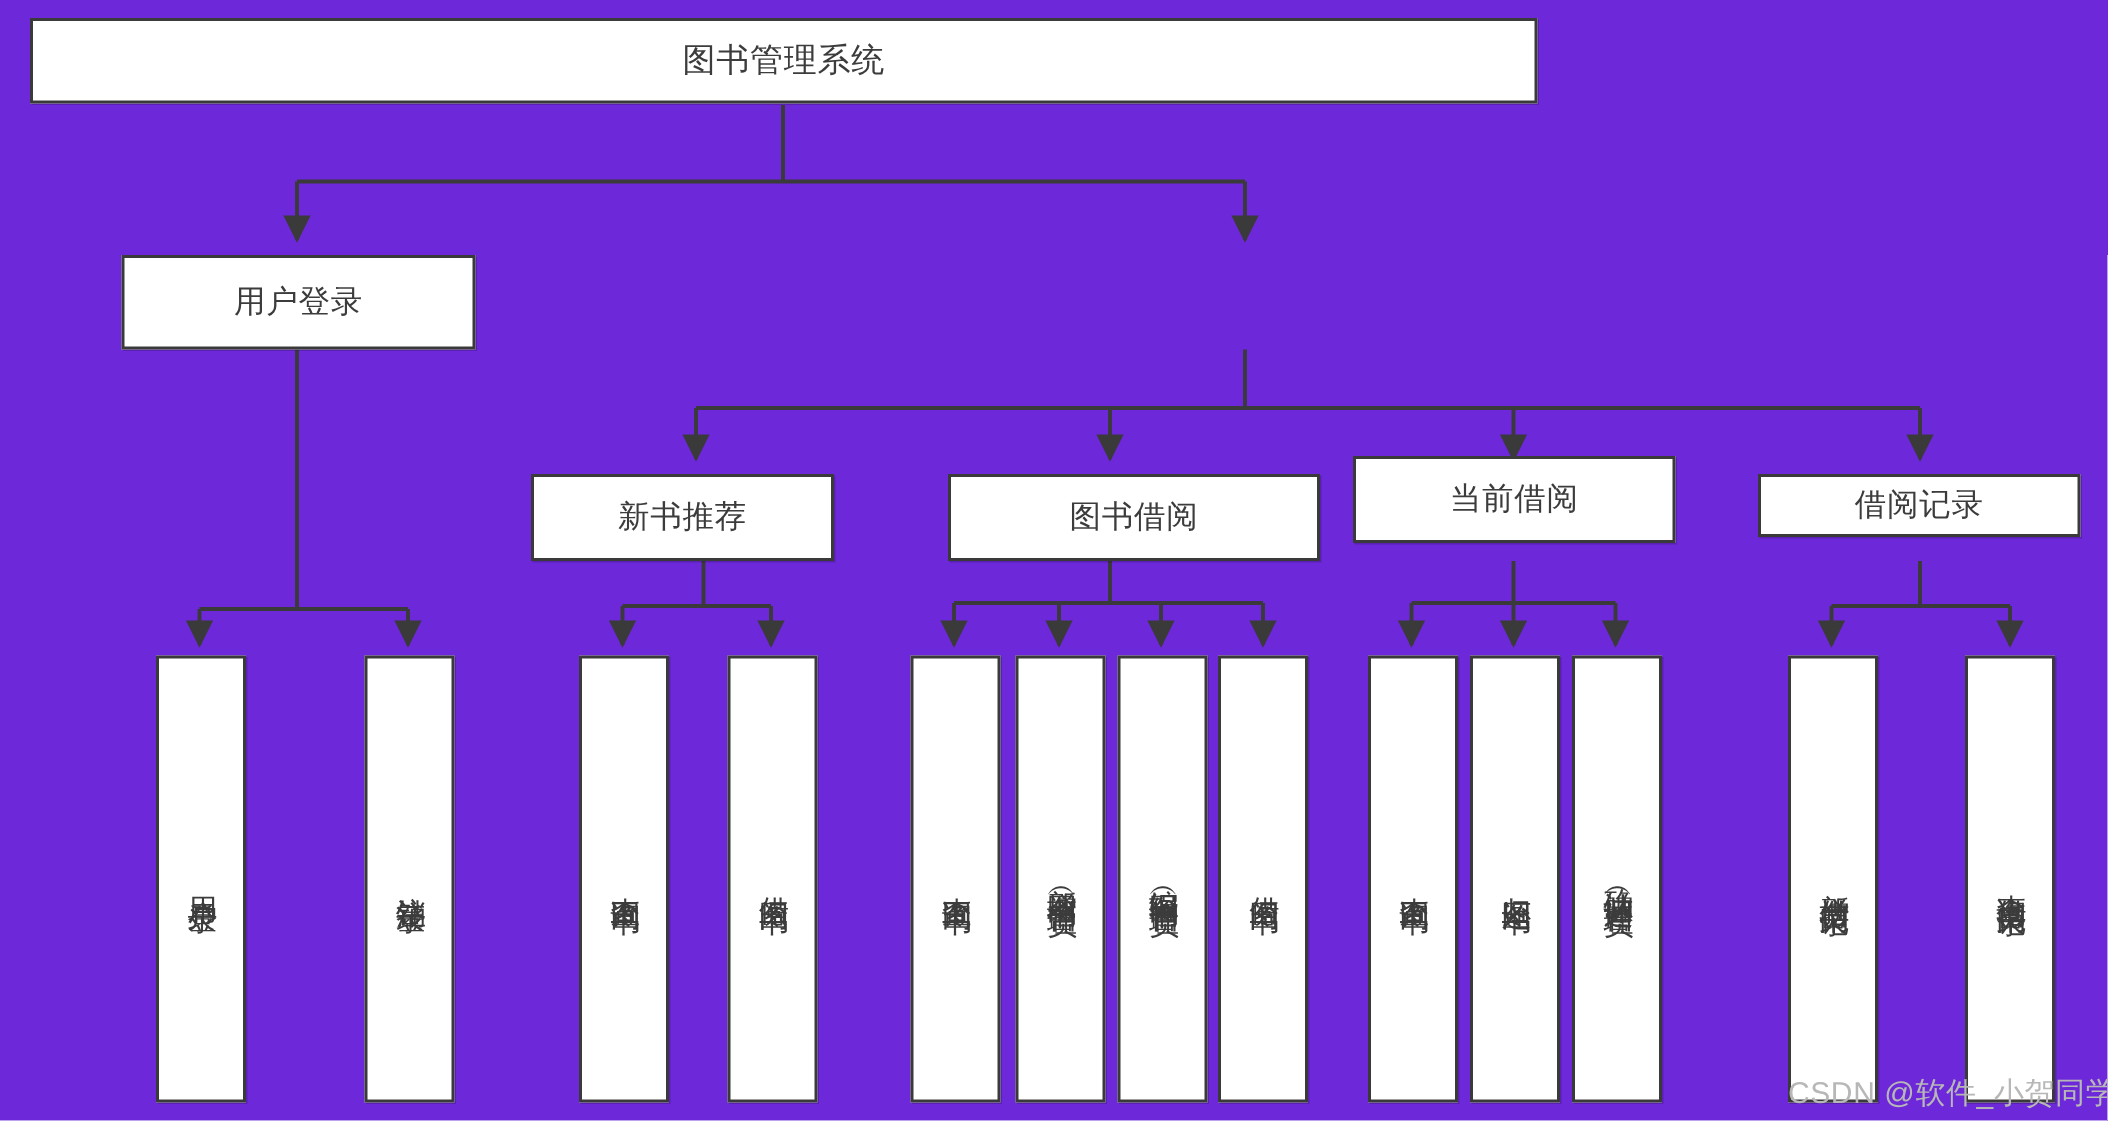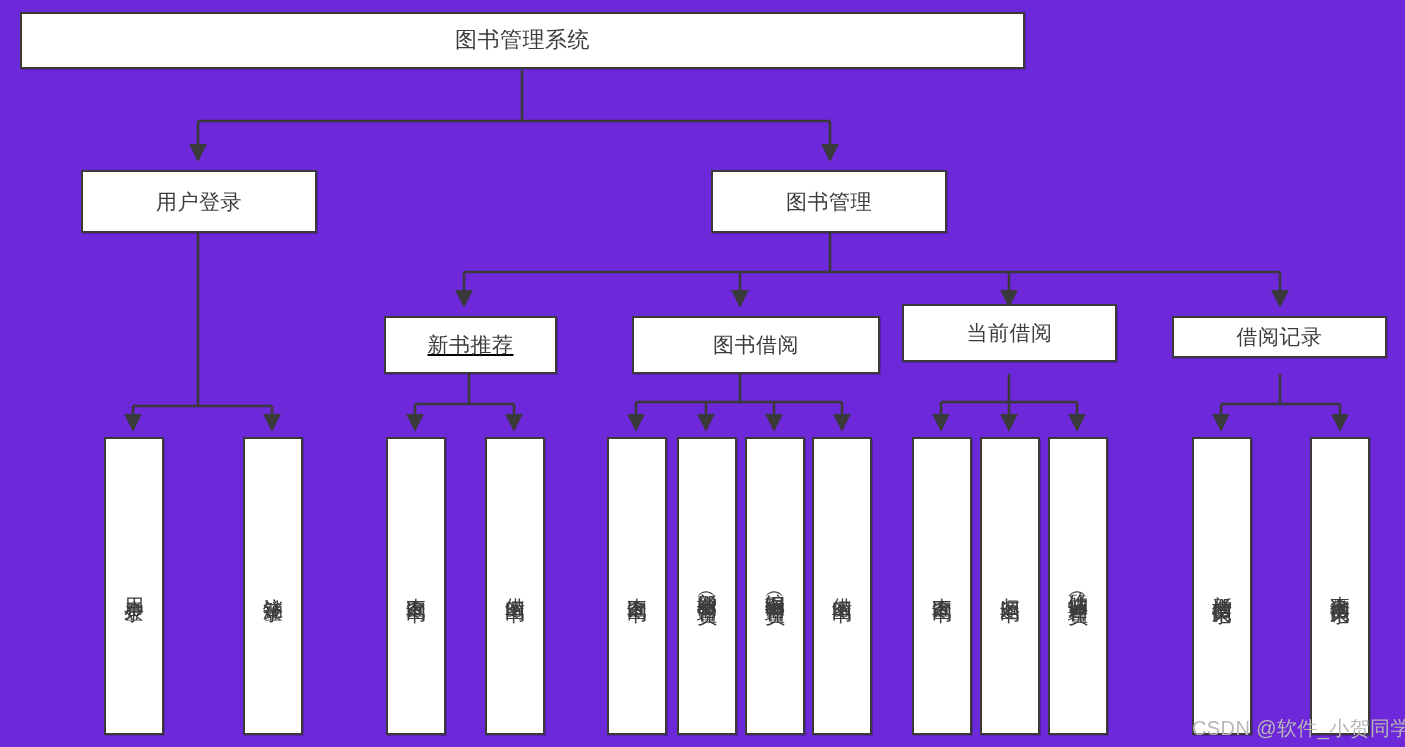--- a/index.html
+++ b/index.html
@@ -114,25 +114,22 @@
     </g>
   </svg>
 
   <div class="node root" style="left:20px; top:12px; width:1005px; height:57px;">
     <span class="node-label">图书管理系统</span>
   </div>
 
   <div class="node" style="left:81px; top:170px; width:236px; height:63px;">
     <span class="node-label">用户登录</span>
   </div>
-  <div class="node" style="left:711px; top:170px; width:236px; height:63px;">
-    <span class="node-label">图书管理</span>
-  </div>
 
-  <div class="node" style="left:384px; top:316px; width:173px; height:58px;text-decoration:underline;">
+  <div class="node" style="left:354px; top:316px; width:202px; height:58px;">
     <span class="node-label">新书推荐</span>
   </div>
   <div class="node" style="left:632px; top:316px; width:248px; height:58px;">
     <span class="node-label">图书借阅</span>
   </div>
   <div class="node" style="left:902px; top:304px; width:215px; height:58px;">
     <span class="node-label">当前借阅</span>
   </div>
   <div class="node" style="left:1172px; top:316px; width:215px; height:42px;">
     <span class="node-label">借阅记录</span>

